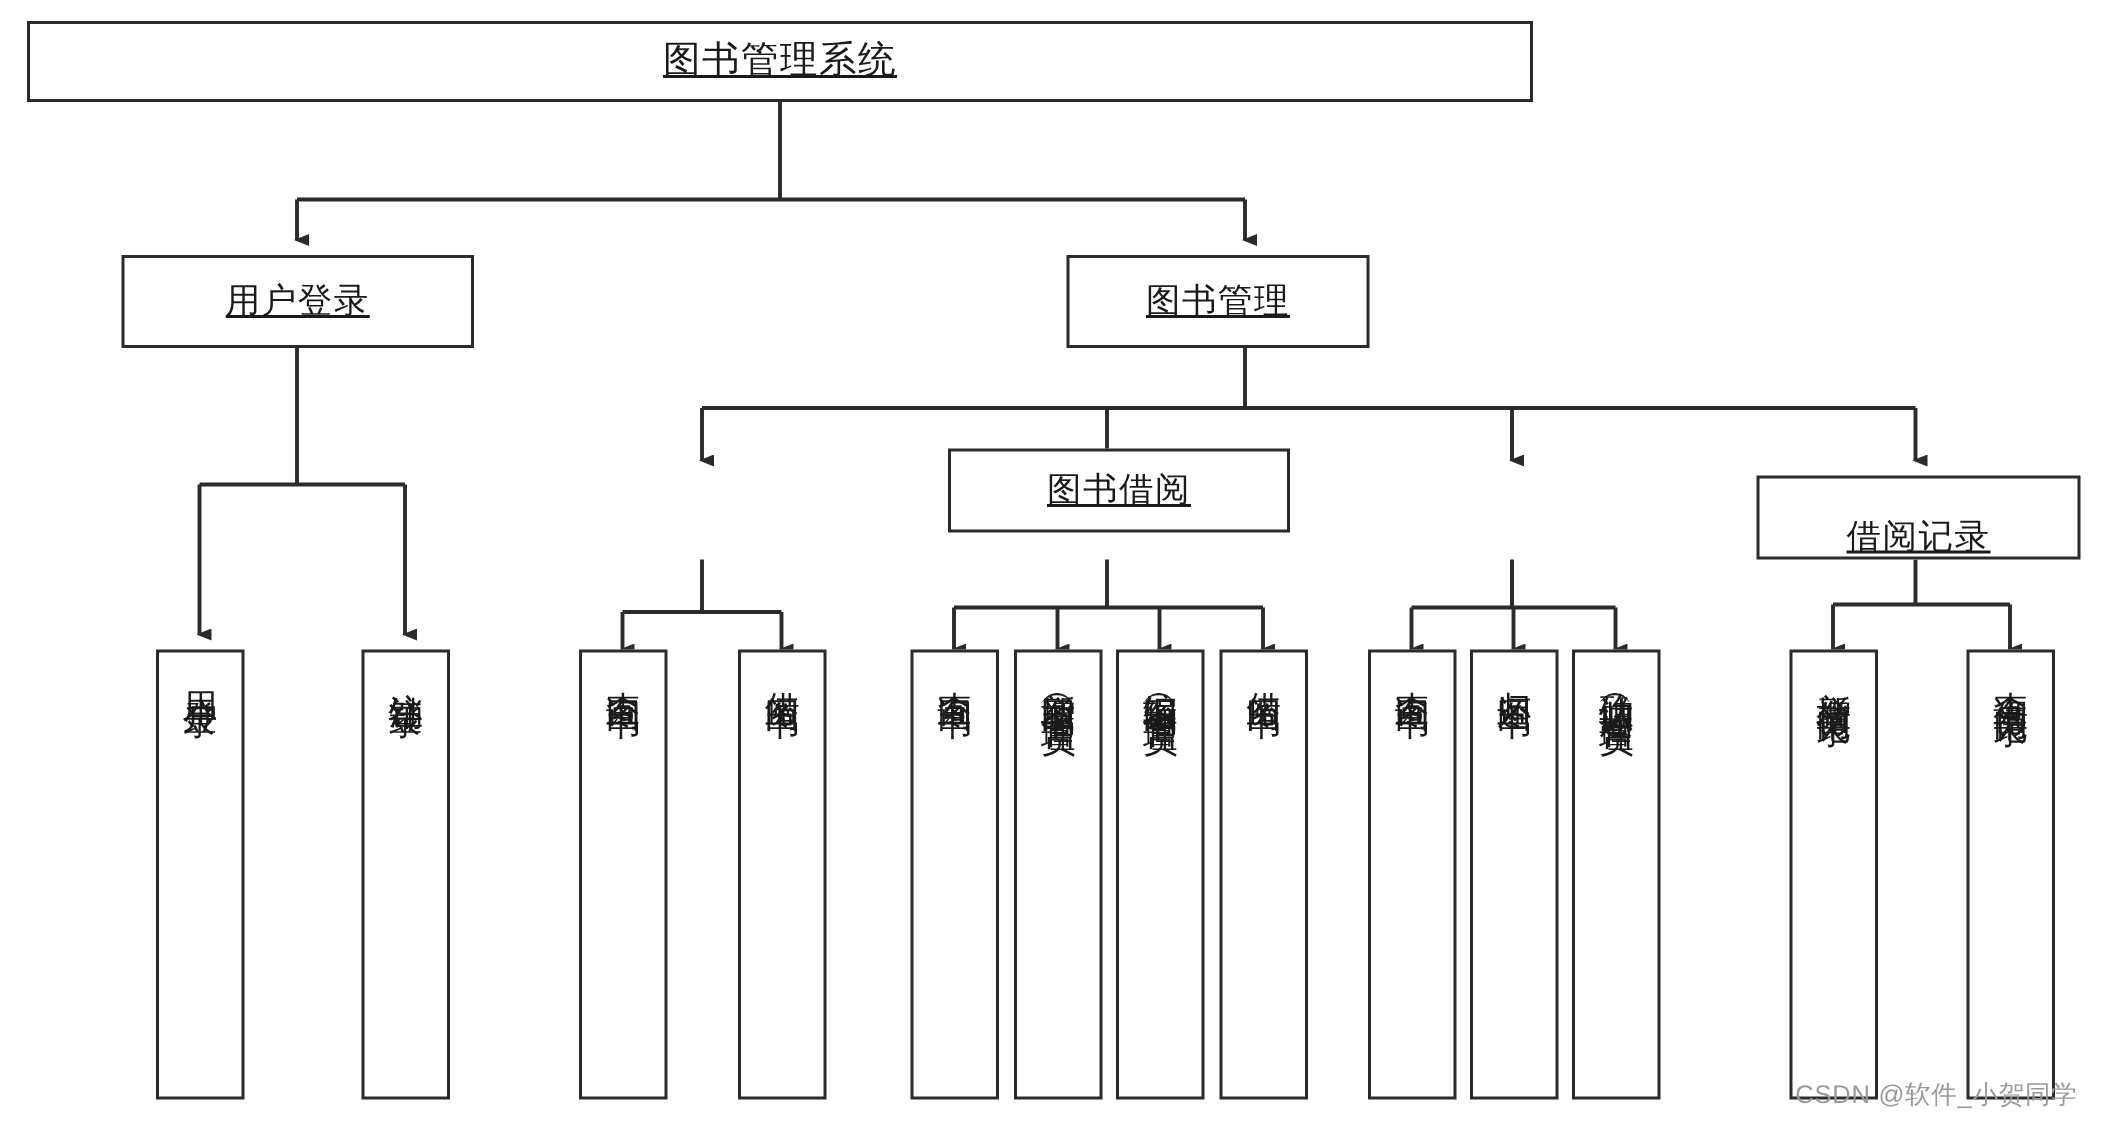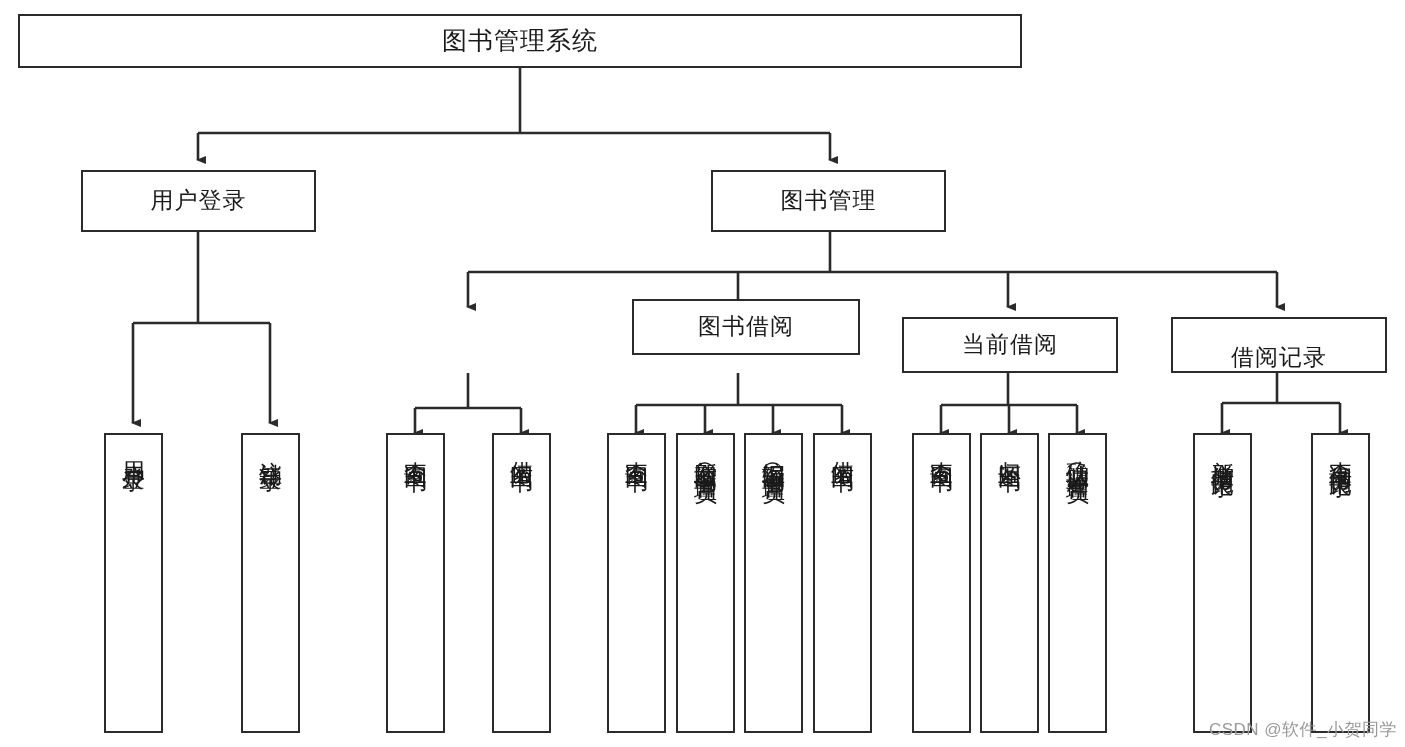--- a/index.html
+++ b/index.html
@@ -39,38 +39,39 @@
   }
   .node-label {
     display: block;
     text-align: center;
     line-height: 1.18;
     letter-spacing: 1px;
   }
   .node.horizontal .node-label {
     font-size: 23px;
     writing-mode: horizontal-tb;
+    text-decoration: underline;
   }
   .node.vertical {
     align-items: flex-start;
     padding-top: 8px;
   }
   .node.vertical .node-label {
     writing-mode: vertical-rl;
     text-orientation: upright;
     font-size: 23px;
     letter-spacing: 3px;
     line-height: 1;
   }
   .node.root .node-label {
     font-size: 25px;
   }
   .watermark {
     position: absolute;
-    right: 8px;
+    right: 20px;
     bottom: 6px;
     font-size: 17px;
     color: #9a9a9a;
     z-index: 5;
     white-space: nowrap;
     letter-spacing: 0.5px;
   }
 </style>
 </head>
 <body>
@@ -128,32 +129,29 @@
   </svg>
 
   <div class="node horizontal root" style="left:18px; top:14px; width:1004px; height:54px;">
     <span class="node-label">图书管理系统</span>
   </div>
 
   <div class="node horizontal" style="left:81px; top:170px; width:235px; height:62px;">
     <span class="node-label">用户登录</span>
   </div>
 
-  <div class="node horizontal" style="left:711px; top:170px; width:235px; height:62px;">
+  <div class="node horizontal" style="left:711px; top:170px; width:202px; height:62px;">
     <span class="node-label">图书管理</span>
   </div>
 
 
   <div class="node horizontal" style="left:632px; top:299px; width:228px; height:56px;">
     <span class="node-label">图书借阅</span>
   </div>
 
-  <div class="node horizontal" style="left:902px; top:317px; width:216px; height:56px;">
-    <span class="node-label">当前借阅</span>
-  </div>
 
   <div class="node horizontal" style="left:1171px; top:317px; width:216px; height:56px;align-items:flex-end;">
     <span class="node-label">借阅记录</span>
   </div>
 
   <div class="node vertical" style="left:104px; top:433px; width:59px; height:300px;">
     <span class="node-label">用户登录</span>
   </div>
   <div class="node vertical" style="left:241px; top:433px; width:59px; height:300px;">
     <span class="node-label">注销登录</span>

